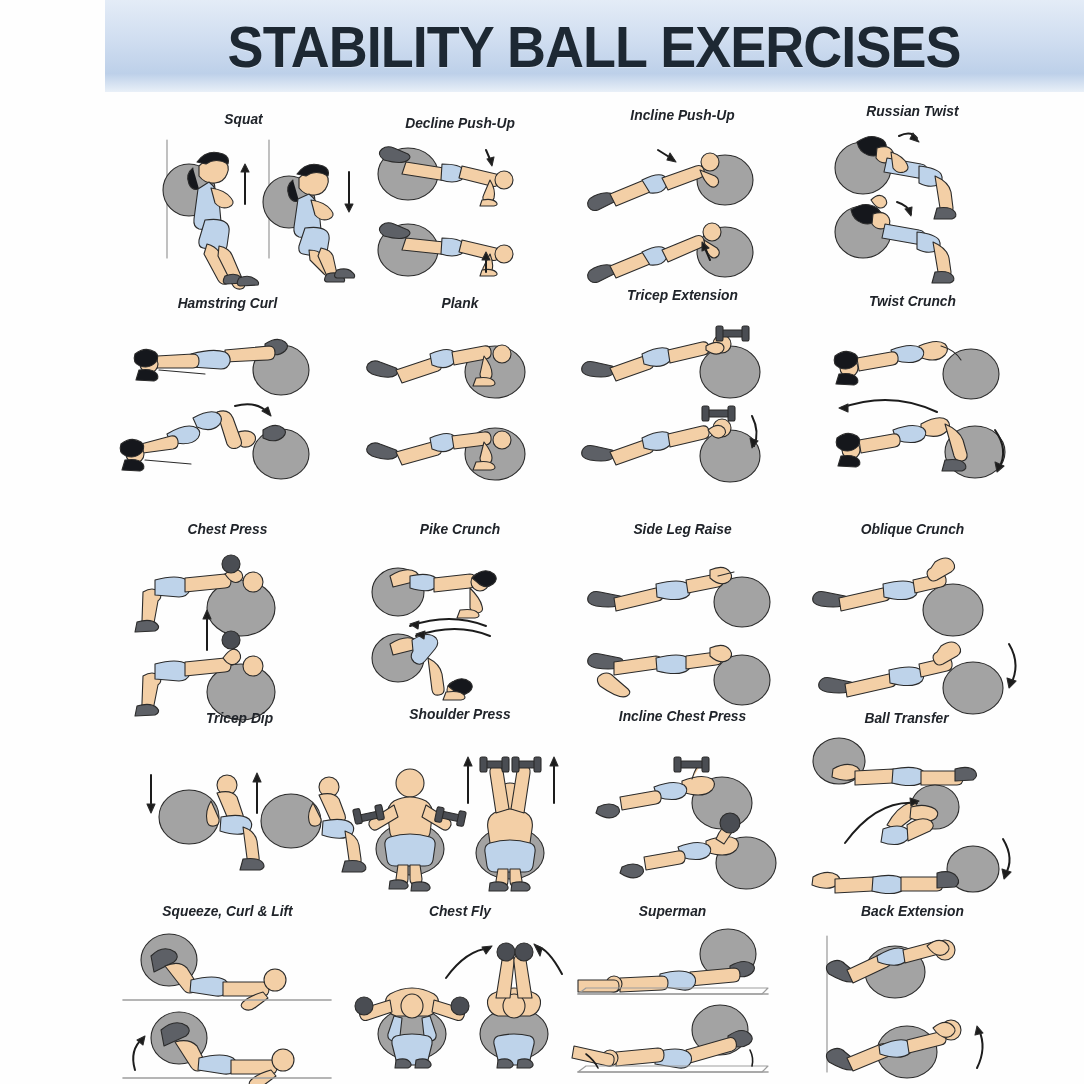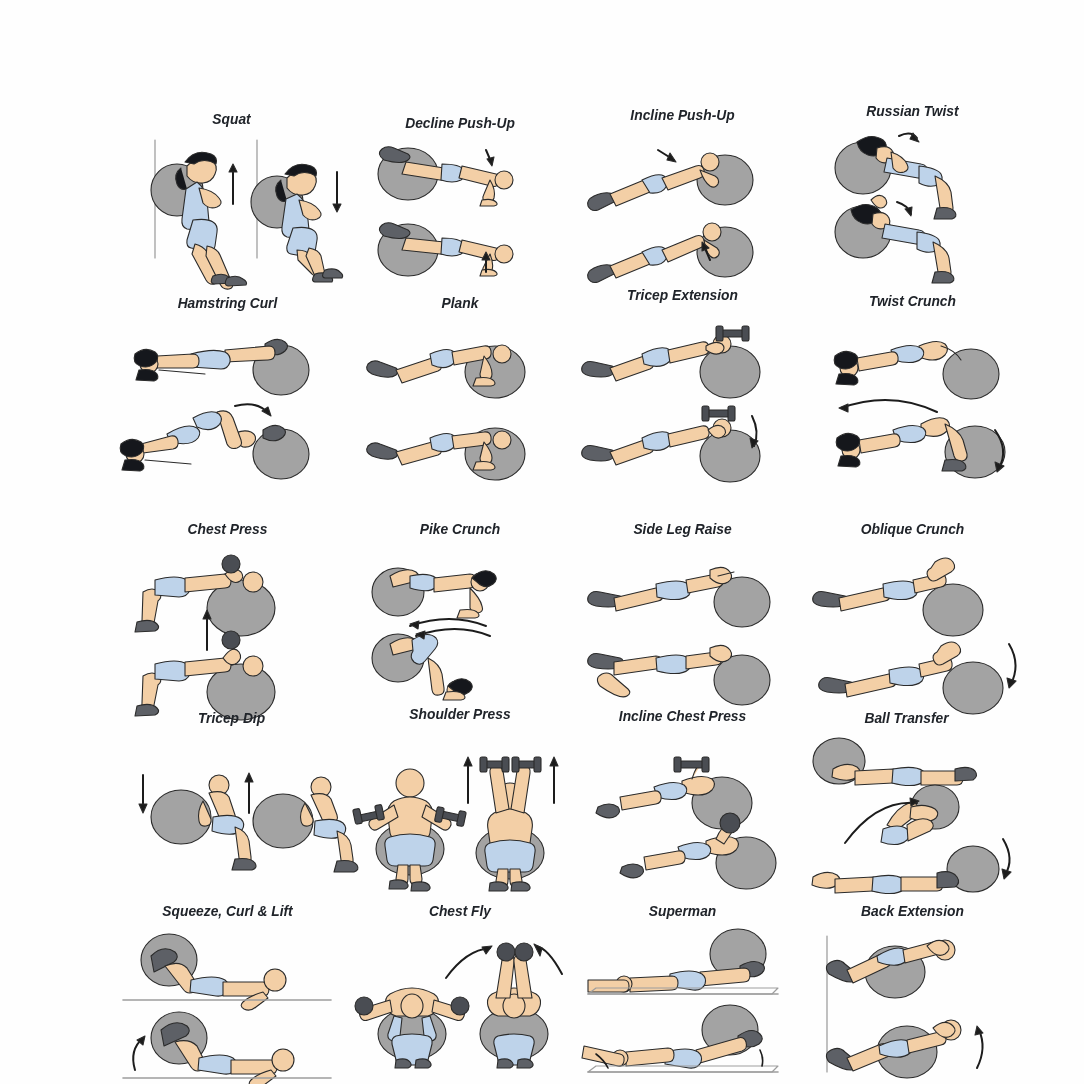--- a/index.html
+++ b/index.html
@@ -47,26 +47,29 @@
     white-space:nowrap;
   }
   .art{position:absolute;left:0;right:0;}
   svg{display:block;overflow:visible;}
 </style>
 </head>
 <body>
 
 <div class="poster">
 
+  <div class="banner">
+    <div class="banner-title">STABILITY BALL EXERCISES</div>
+  </div>
 
   <div class="grid">
 
     <div class="row" style="top:0;height:195px;">
 
-      <div class="cell" style="left:4px;width:245px;text-decoration:underline;">
+      <div class="cell" style="left:16px;width:245px;text-decoration:underline;">
         <div class="cap" style="top:18px;">Squat</div>
         <div class="art" style="top:36px;">
           <svg width="245" height="155" viewBox="0 0 245 155">
             <g stroke="#2b2b2b" stroke-width="1.1" stroke-linejoin="round" stroke-linecap="round">
               <line x1="46" y1="12" x2="46" y2="130" stroke="#8d8d8d"></line>
               <line x1="148" y1="12" x2="148" y2="130" stroke="#8d8d8d"></line>
 
               <ellipse cx="68" cy="62" rx="26" ry="26" fill="#a3a3a3"></ellipse>
               <path d="M78 38 q12 -12 24 -6 q8 5 4 14 q-3 8 -12 9 q-10 1 -16 -7z" fill="#f3cfa6"></path>
               <path d="M76 34 q10 -14 26 -8 q7 3 5 10 q-12 -7 -22 0z" fill="#15171c"></path>
@@ -437,21 +440,21 @@
               <path d="M214 104 q12 20 2 40" fill="none" stroke="#1c1c1c" stroke-width="2"></path>
               <path d="M214 148 l7 -7 l-9 -3z" fill="#1c1c1c"></path>
             </g>
           </svg>
         </div>
       </div>
     </div>
 
     <div class="row" style="top:605px;height:195px;">
 
-      <div class="cell" style="left:4px;width:245px;text-decoration:underline;">
+      <div class="cell" style="left:12px;width:245px;text-decoration:underline;">
         <div class="cap" style="top:12px;">Tricep Dip</div>
         <div class="art" style="top:32px;">
           <svg width="245" height="160" viewBox="0 0 245 160">
             <g stroke="#2b2b2b" stroke-width="1.1" stroke-linejoin="round" stroke-linecap="round">
 
               <ellipse cx="72" cy="88" rx="30" ry="27" fill="#a3a3a3"></ellipse>
               <circle cx="110" cy="56" r="10" fill="#f3cfa6"></circle>
               <path d="M100 64 q14 -4 20 4 l6 18 q2 6 -5 8 q-7 2 -10 -4z" fill="#f3cfa6"></path>
               <path d="M94 72 q-6 10 -4 20 q1 6 7 5 q6 -1 5 -7z" fill="#f3cfa6"></path>
               <path d="M104 88 q20 -4 28 2 q5 5 1 11 q-8 8 -30 1z" fill="#bed3ea"></path>
@@ -648,21 +651,21 @@
               <path d="M168 138 q10 -3 14 2 q3 4 -2 6 l-13 0z" fill="#5d6066"></path>
               <path d="M96 56 q20 -28 44 -30" fill="none" stroke="#1c1c1c" stroke-width="2"></path>
               <path d="M142 24 l-10 1 l4 7z" fill="#1c1c1c"></path>
               <path d="M212 52 q-14 -26 -26 -28" fill="none" stroke="#1c1c1c" stroke-width="2"></path>
               <path d="M184 22 l8 4 l-2 8z" fill="#1c1c1c"></path>
             </g>
           </svg>
         </div>
       </div>
 
-      <div class="cell" style="left:465px;width:225px;">
+      <div class="cell" style="left:455px;width:225px;">
         <div class="cap" style="top:10px;">Superman</div>
         <div class="art" style="top:30px;">
           <svg width="225" height="160" viewBox="0 0 225 160">
             <g stroke="#2b2b2b" stroke-width="1.1" stroke-linejoin="round" stroke-linecap="round">
 
               <ellipse cx="168" cy="32" rx="28" ry="25" fill="#a3a3a3"></ellipse>
               <path d="M170 44 q14 -8 22 -2 q5 4 0 9 q-8 7 -22 1z" fill="#5d6066"></path>
               <path d="M130 50 l44 -4 q6 0 6 7 q0 7 -6 7 l-44 4z" fill="#f3cfa6"></path>
               <path d="M100 52 q22 -6 32 0 q5 4 3 10 q-3 7 -12 6 l-24 -4z" fill="#bed3ea"></path>
               <path d="M60 56 l42 -2 q6 0 6 7 q0 7 -6 7 l-42 2z" fill="#f3cfa6"></path>

